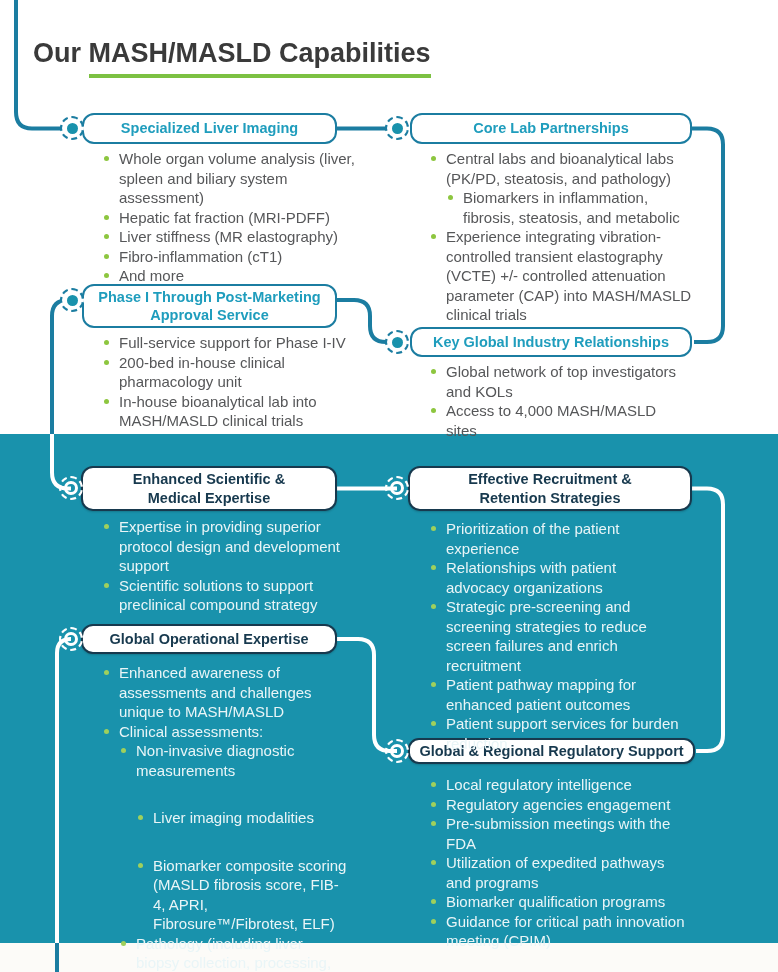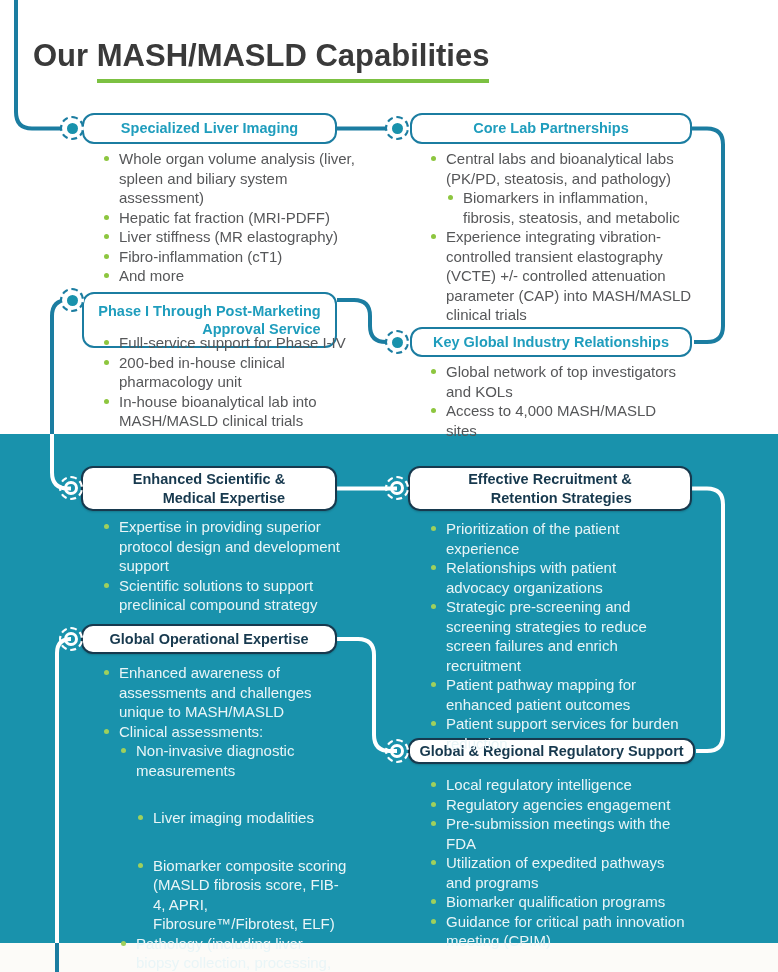--- a/index.html
+++ b/index.html
@@ -20,32 +20,32 @@
   .page{position:relative;width:778px;height:972px;background:#ffffff;overflow:hidden;
         font-family:"Liberation Sans",sans-serif;}
   .teal-band{position:absolute;left:0;top:434px;width:778px;height:509px;background:var(--teal-bg);z-index:0;}
   .bottom-strip{position:absolute;left:0;top:943px;width:778px;height:29px;background:var(--bottom-strip);z-index:0;}
   svg.connectors{position:absolute;left:0;top:0;z-index:2;}
   svg.connectors path{fill:none;stroke-width:4;}
   .line-teal{stroke:var(--line-teal);}
   .line-white{stroke:var(--line-white);}
 
   .page-title{position:absolute;left:33px;top:38px;z-index:3;margin:0;
-              font-size:31px;font-weight:700;color:var(--title-text);}
+              font-size:27px;font-weight:700;color:var(--title-text);}
   .underlined{display:inline-block;border-bottom:4px solid var(--green-underline);padding-bottom:5px;}
 
   .box{position:absolute;z-index:3;background:#ffffff;border-radius:12px;box-sizing:border-box;
        display:flex;align-items:center;justify-content:center;text-align:center;
        font-weight:700;font-size:14.5px;line-height:1.25;}
-  .box .title{white-space:pre-line;padding:2px 8px;text-align:right;}
+  .box .title{white-space:pre-line;padding:2px 8px;}
   .box-top{border:2px solid var(--line-teal);color:var(--header-teal);}
   .box-bottom{border:2px solid var(--navy);color:var(--navy);box-shadow:0 1px 2px rgba(0,0,0,.18);}
   #b1{left:82px;top:113px;width:255px;height:31px;}
   #b2{left:410px;top:113px;width:282px;height:31px;}
-  #b3{left:82px;top:292px;width:255px;height:56px;}
+  #b3{left:82px;top:284px;width:255px;height:44px;}
   #b4{left:410px;top:327px;width:282px;height:30px;}
   #b5{left:81px;top:466px;width:256px;height:45px;}
   #b6{left:408px;top:466px;width:284px;height:45px;}
   #b7{left:81px;top:624px;width:256px;height:30px;}
   #b8{left:408px;top:738px;width:287px;height:26px;border-radius:11px;}
 
   .list{position:absolute;z-index:3;font-size:15px;line-height:19.5px;}
   .list-top{color:var(--body-text);}
   .list-bottom{color:var(--body-text-light);}
   #l1{left:104px;top:149px;width:252px;}

